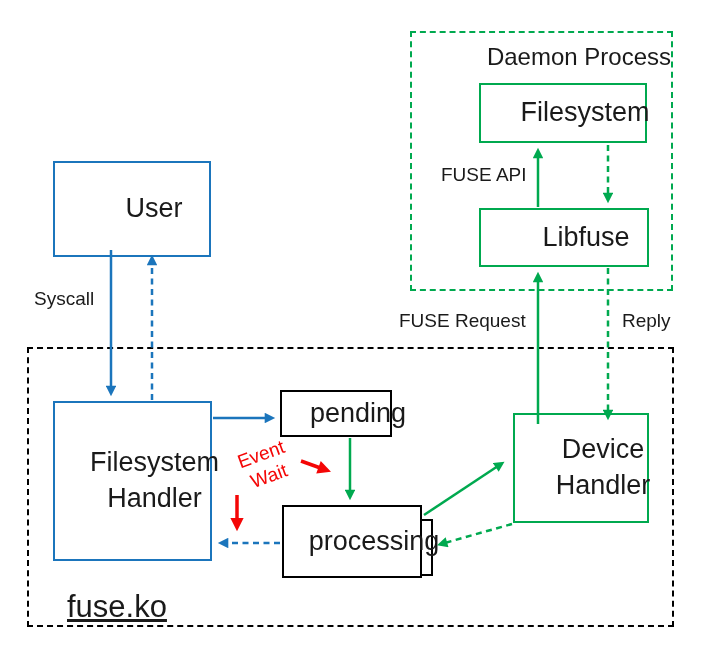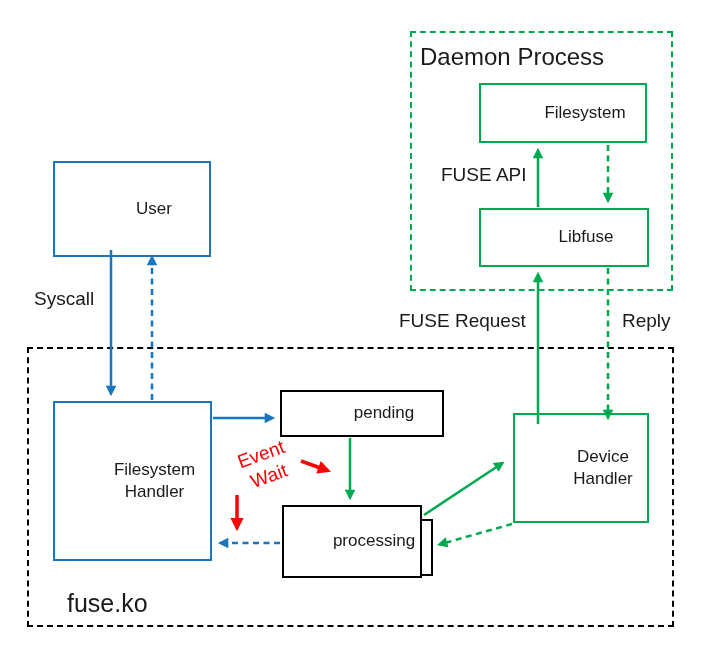--- a/index.html
+++ b/index.html
@@ -20,48 +20,49 @@
   }
   .box{
     position:absolute;
     box-sizing:border-box;
     display:flex;
     flex-direction:column;
     align-items:center;
     justify-content:center;
     text-align:center;
     background:#ffffff;
-    font-size:17px;
+    font-size:27px;
     line-height:1.32;
     padding-left:44px;
   }
   .container-box{
     position:absolute;
     box-sizing:border-box;
     background:transparent;
   }
   .border-blue{border:2px solid var(--blue);}
   .border-green{border:2px solid var(--green);}
   .border-black{border:2.5px solid var(--ink);}
   .dash-green{border:2px dashed var(--green);}
   .dash-black{border:2.5px dashed var(--ink);}
   .small-label{
     position:absolute;
     font-size:19px;
     white-space:nowrap;
   }
   .big-label{
     position:absolute;
-    font-size:25px;
+    font-size:31px;
     white-space:nowrap;
+    text-decoration:underline;
   }
   .daemon-title{
     position:absolute;
-    left:8px;right:0;top:10px;
-    text-align:left;
+    left:0;right:0;top:10px;
+    text-align:right;
     font-size:24px;
   }
   .event-wait{
     position:absolute;
     left:225px;top:442px;
     width:80px;
     color:var(--red);
     font-size:19px;
     line-height:1.22;
     text-align:center;
@@ -113,21 +114,21 @@
   <div class="box border-blue z-box" style="left:53px;top:401px;width:159px;height:160px;">
     <span>Filesystem</span>
     <span>Handler</span>
   </div>
 
   <div class="box border-green z-box" style="left:513px;top:413px;width:136px;height:110px;">
     <span>Device</span>
     <span>Handler</span>
   </div>
 
-  <div class="box border-black z-box" style="left:280px;top:390px;width:164px;height:47px;">
+  <div class="box border-black z-box" style="left:280px;top:390px;width:112px;height:47px;">
     <span>pending</span>
   </div>
 
   <div class="box border-black z-shadow" style="left:293px;top:519px;width:140px;height:57px;"></div>
   <div class="box border-black z-box" style="left:282px;top:505px;width:140px;height:73px;">
     <span>processing</span>
   </div>
 
   <div class="small-label z-label" style="left:34px;top:288px;">Syscall</div>
   <div class="small-label z-label" style="left:441px;top:164px;">FUSE API</div>

